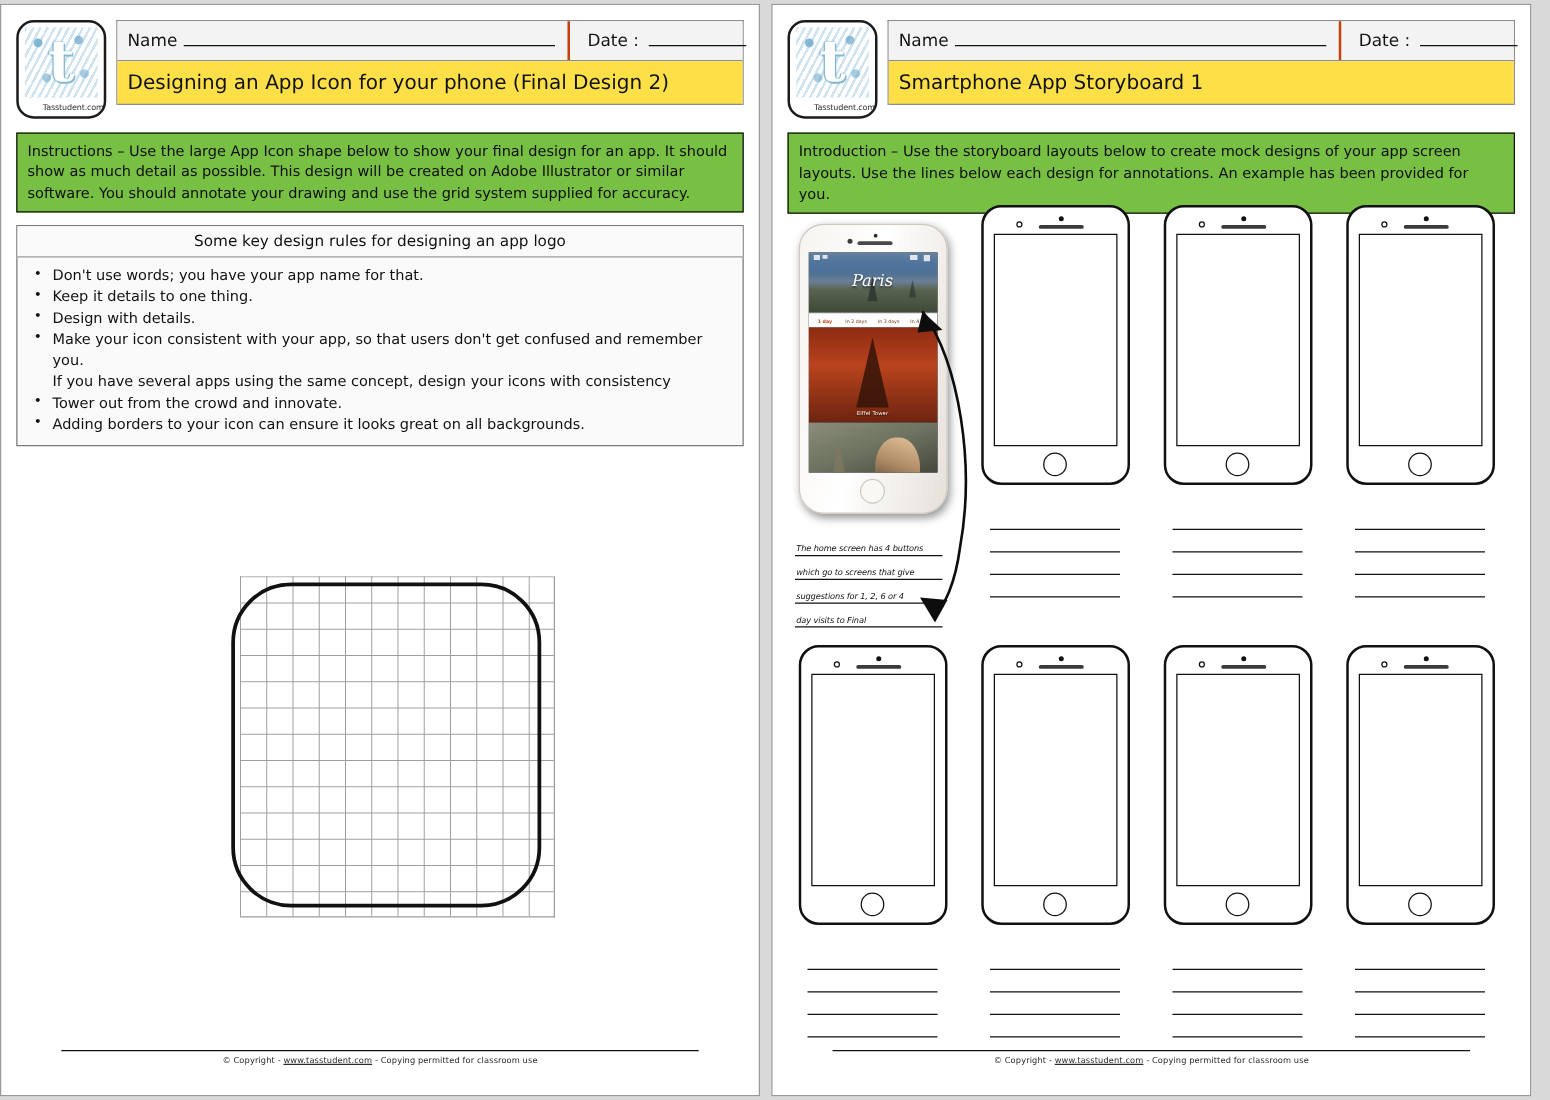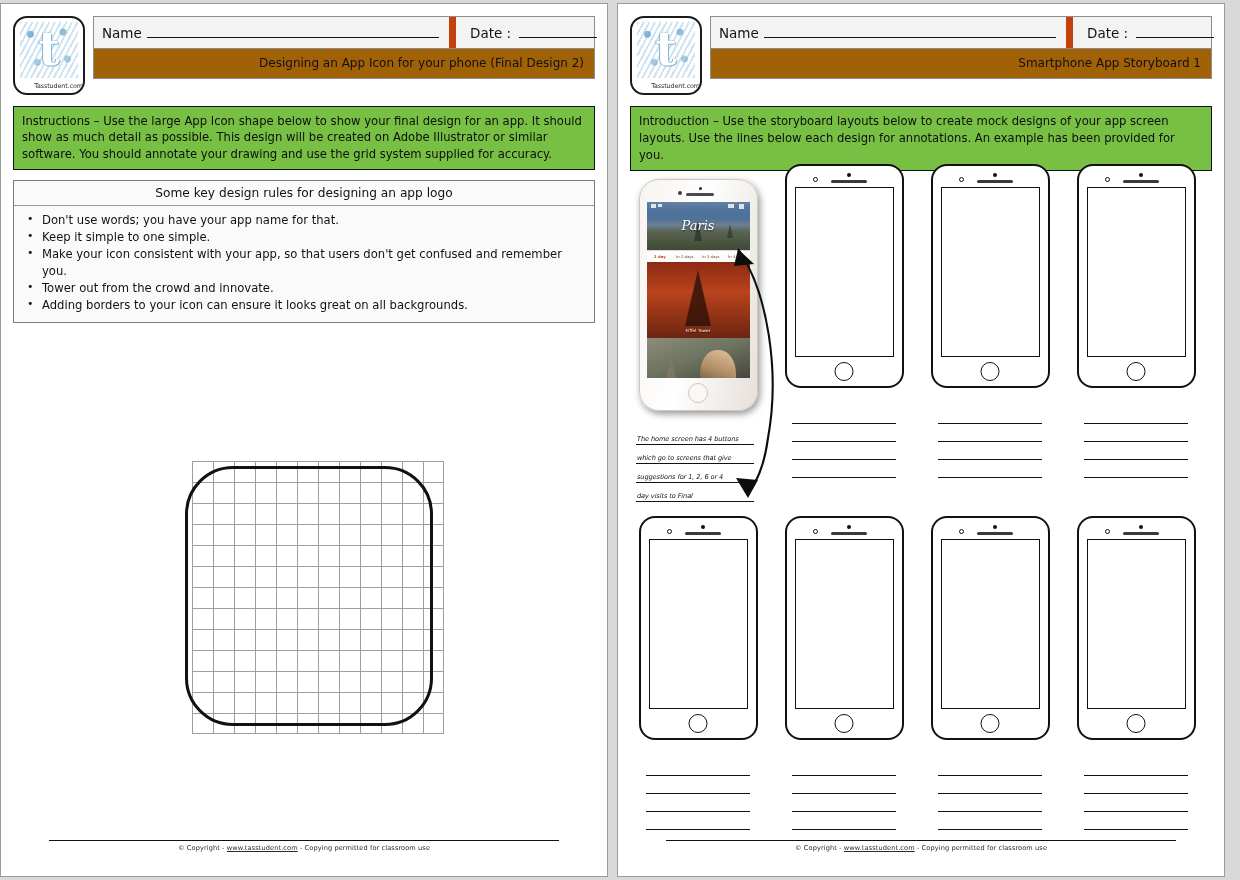--- a/index.html
+++ b/index.html
@@ -98,21 +98,21 @@
     box-sizing: border-box;
   }
   .hdr-row1 {
     display: flex;
     background: #f3f3f3;
     border-bottom: 1px solid #8d8d8d;
   }
   .hdr-name {
     flex: 1 1 auto;
     padding: 8px 10px 7px 8px;
-    border-right: 7px solid #c2410c;
+    border-right: 2px solid #c2410c;
     display: flex;
     align-items: baseline;
     gap: 5px;
     white-space: nowrap;
   }
   .hdr-date {
     width: 138px;
     padding: 8px 8px 7px 14px;
     display: flex;
     align-items: baseline;
@@ -124,27 +124,26 @@
     font-size: 13.5px;
     color: #141414;
   }
   .rule {
     flex: 1 1 auto;
     border-bottom: 1.6px solid #111;
     height: 11px;
   }
   .rule.short { flex: 0 0 78px; }
   .hdr-title {
-    background: #a16207;
+    background: #fde047;
     border-bottom: 1px solid #8d8d8d;
     padding: 7px 10px 8px 8px;
-    font-size: 12px;
+    font-size: 16px;
     color: #111;
     white-space: nowrap;
-    text-align: right;
   }
 
   
   .banner {
     margin-top: 11px;
     background: #77c043;
     border: 1.5px solid #111;
     padding: 6px 8px 7px 8px;
     font-size: 11.6px;
     line-height: 1.42;
@@ -521,22 +520,24 @@
           <div class="hdr-title">Designing an App Icon for your phone (Final Design 2)</div>
         </div>
       </div>
 
       <div class="banner">Instructions – Use the large App Icon shape below to show your final design for an app. It should show as much detail as possible. This design will be created on Adobe Illustrator or similar software. You should annotate your drawing and use the grid system supplied for accuracy.</div>
 
       <div class="rules-box">
         <div class="rules-head">Some key design rules for designing an app logo</div>
         <ul class="rules-list">
           <li>Don't use words; you have your app name for that.</li>
-          <li>Keep it simple to one simple.</li>
+          <li>Keep it details to one thing.</li>
+          <li>Design with details.</li>
           <li>Make your icon consistent with your app, so that users don't get confused and remember you.</li>
+          <li class="cont">If you have several apps using the same concept, design your icons with consistency</li>
           <li>Tower out from the crowd and innovate.</li>
           <li>Adding borders to your icon can ensure it looks great on all backgrounds.</li>
         </ul>
       </div>
 
       <div class="icon-area">
         <div class="grid-wrap">
           <div class="grid-lines"></div>
           <div class="icon-shape"></div>
         </div>

